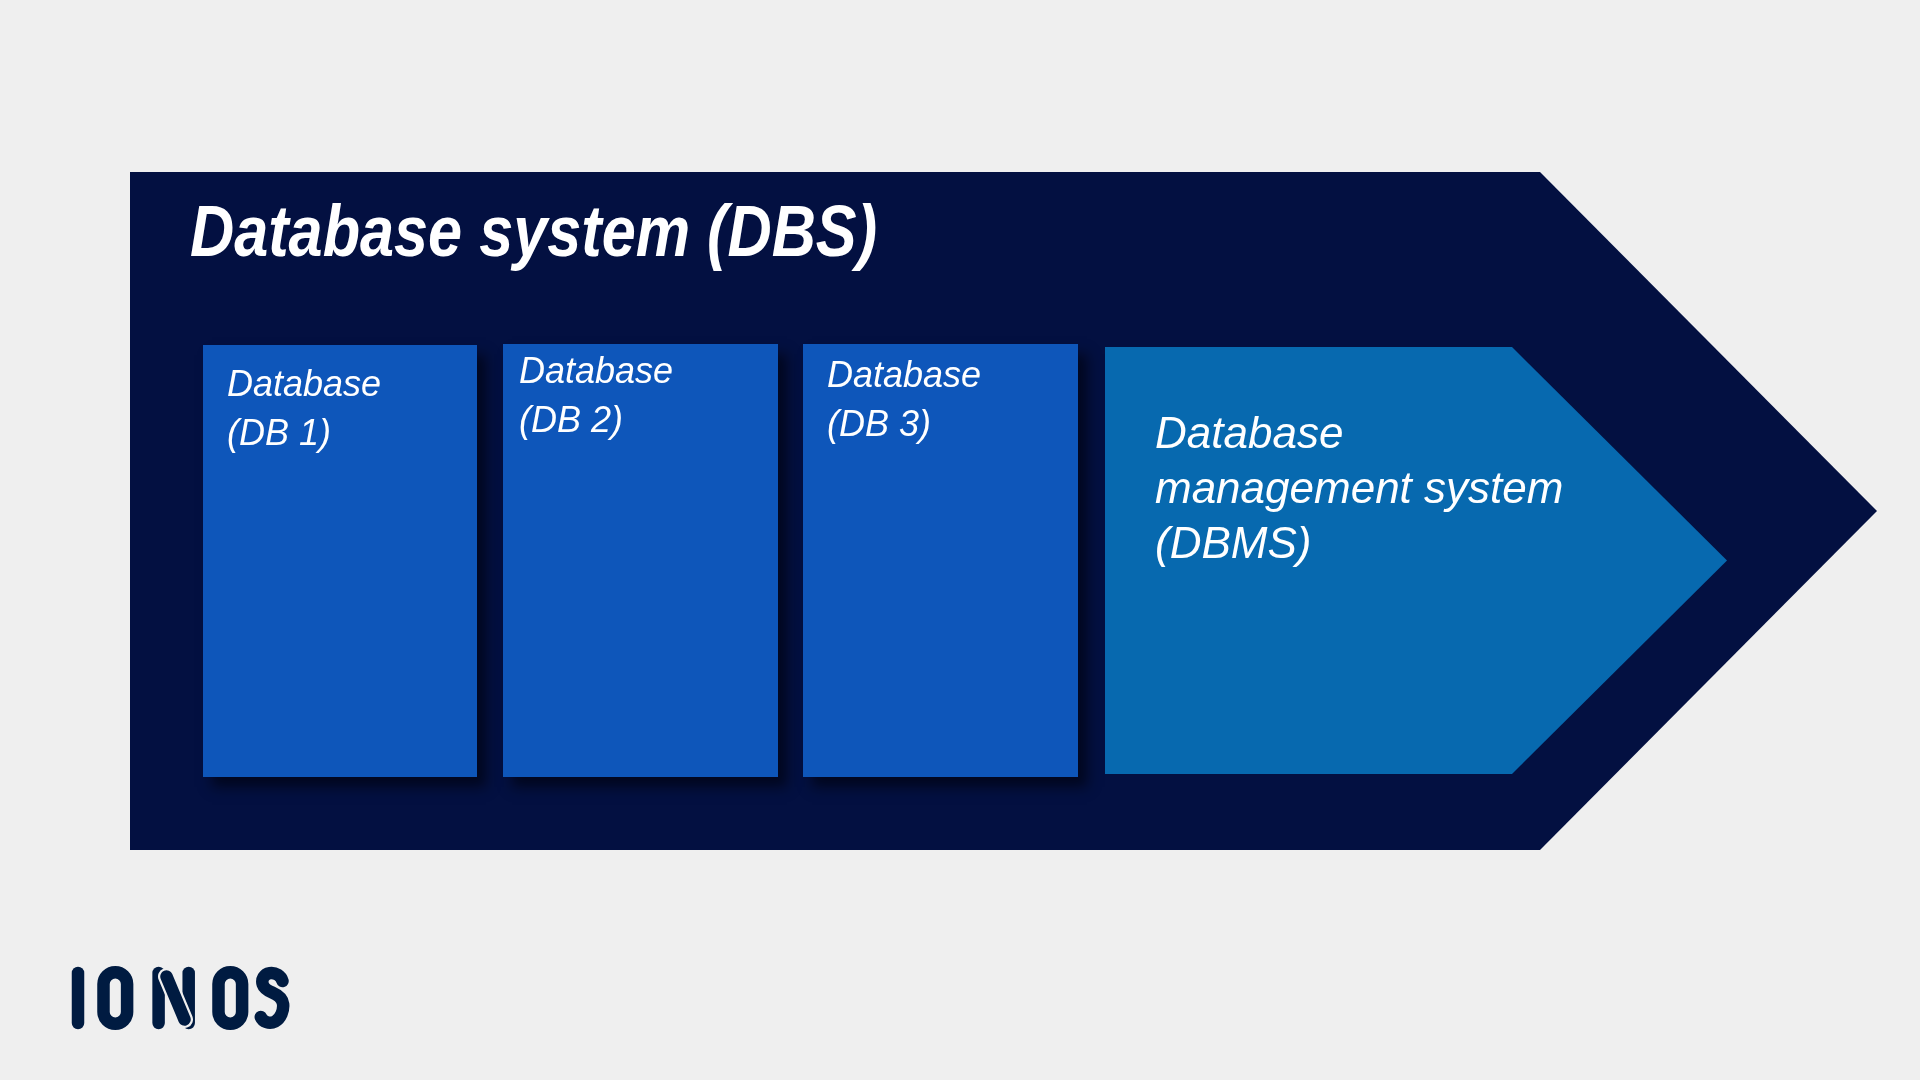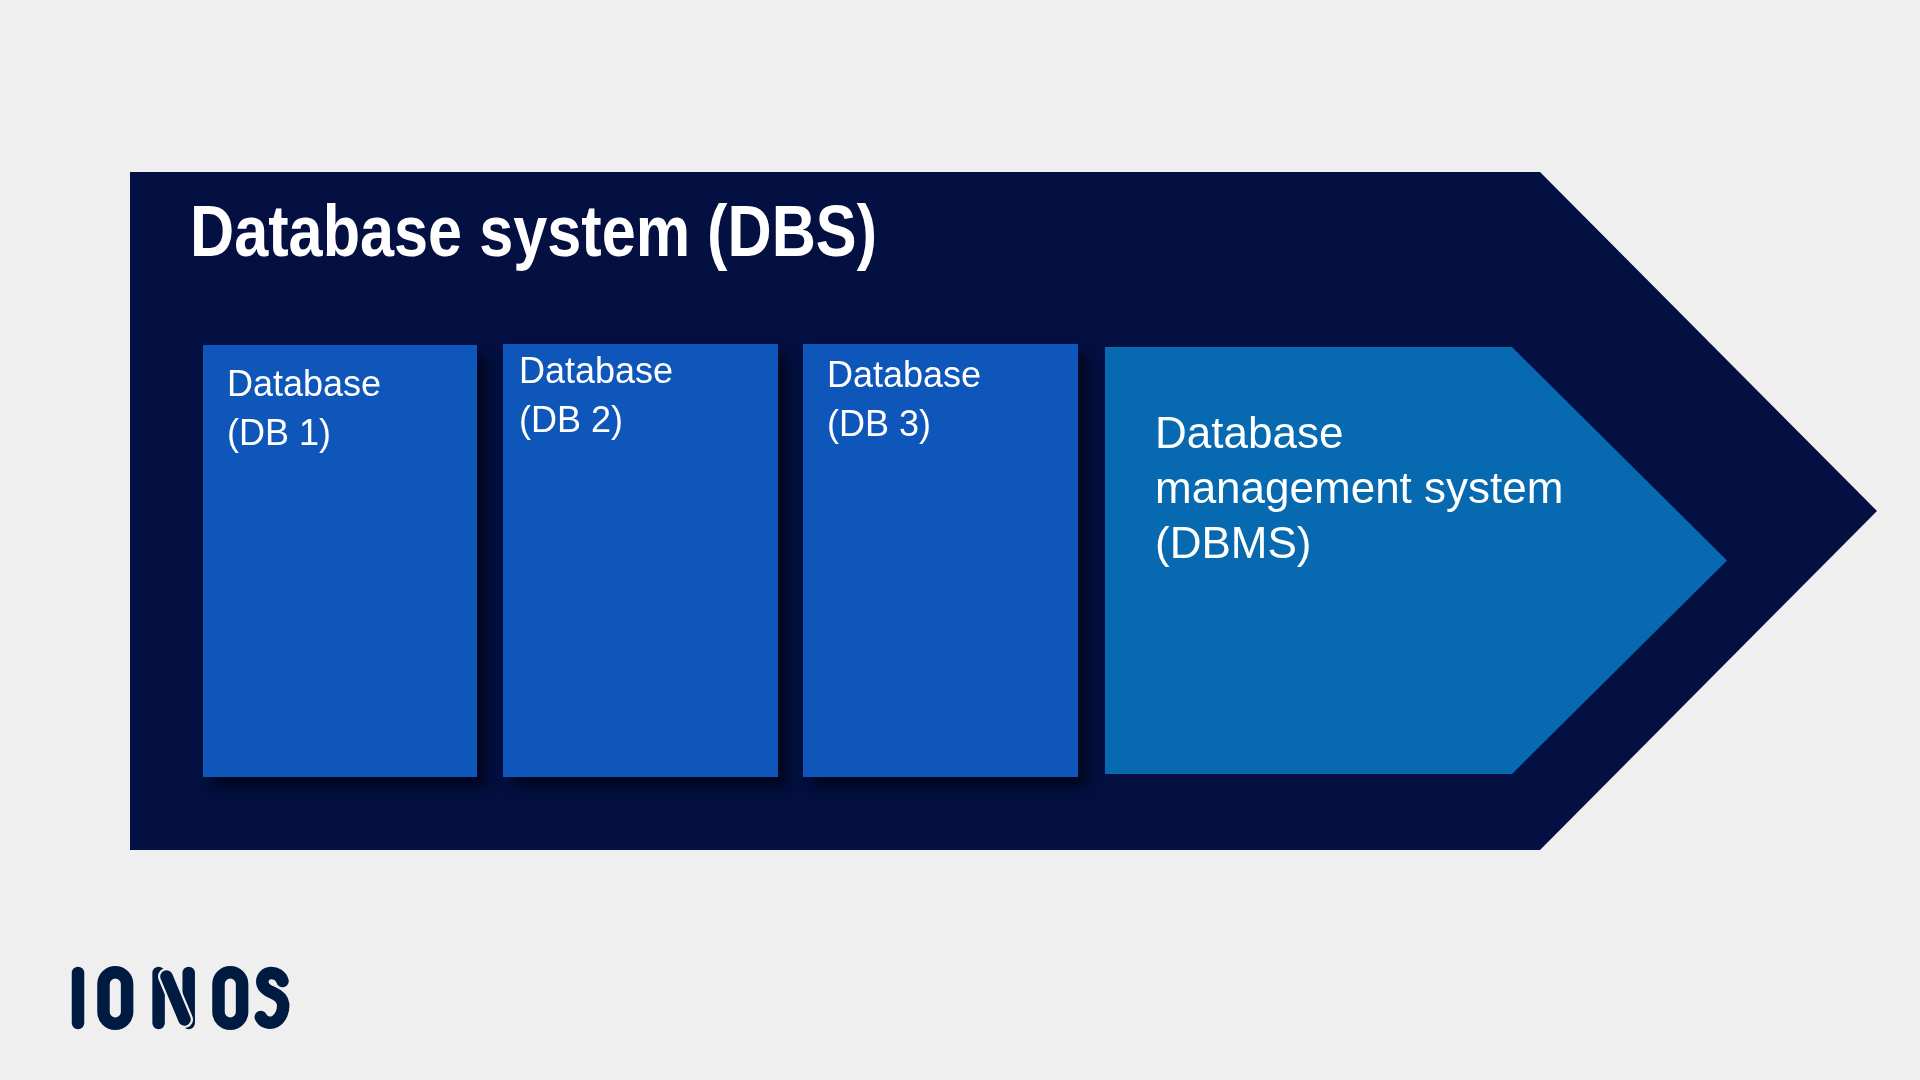--- a/index.html
+++ b/index.html
@@ -4,20 +4,21 @@
 <style>
   html,body { margin:0; padding:0; }
   body { font-family: "Liberation Sans", "DejaVu Sans", sans-serif; }
 
   .page {
     position: relative;
     width: 1920px;
     height: 1080px;
     background: #EFEFEF;
     overflow: hidden;
+    font-style: italic;
   }
 
   
   .dbs {
     position: absolute;
     left: 130px;
     top: 172px;
     width: 1747px;
     height: 678px;
   }

